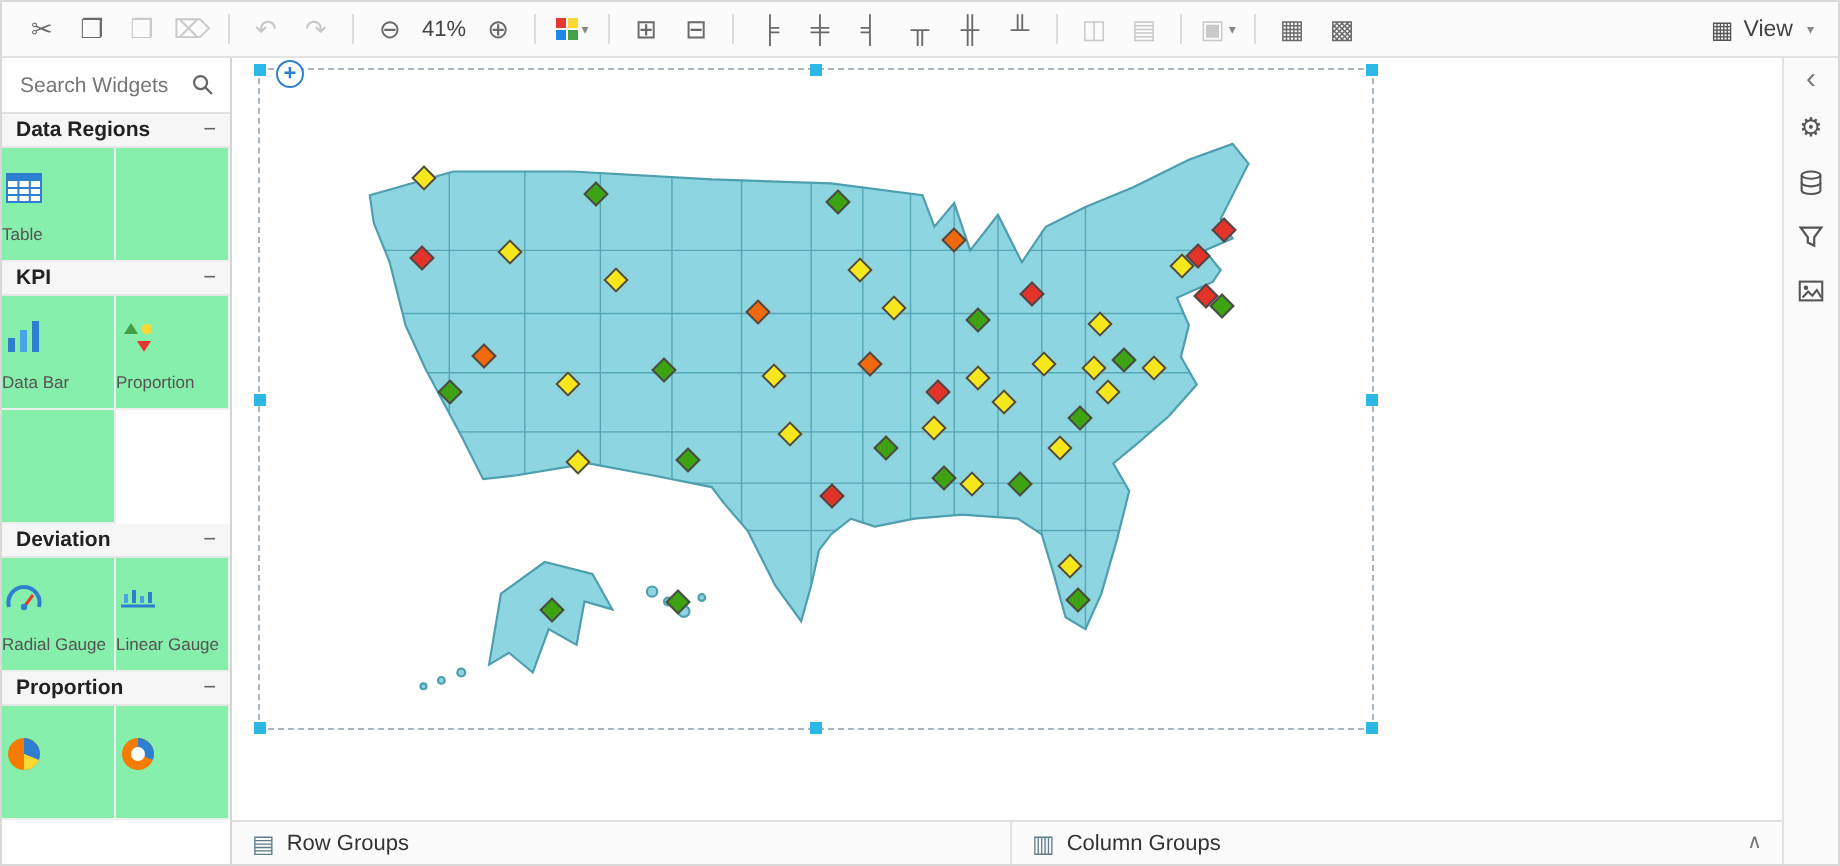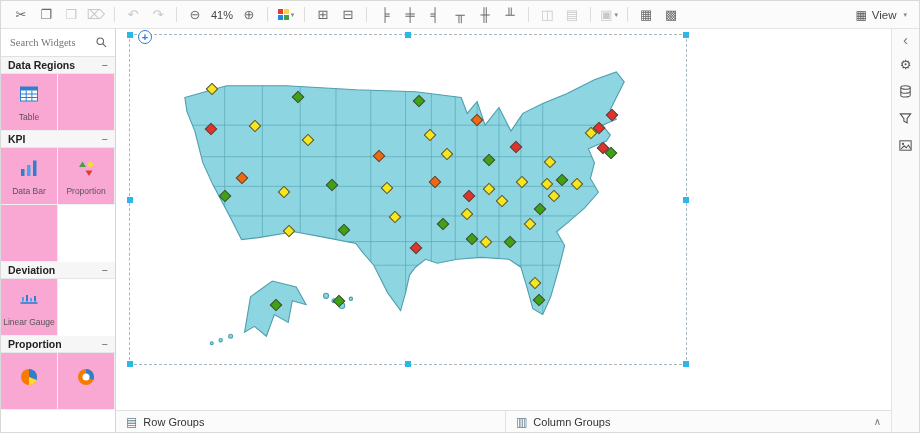--- a/index.html
+++ b/index.html
@@ -20,30 +20,30 @@
   .quad i{display:block;width:5px;height:5px}
   .view-group{margin-left:auto;display:flex;align-items:center;gap:5px;font-size:11.5px;
               color:#444;padding-right:4px;cursor:pointer}
   .view-group .vicon{font-size:12px;color:#555}
   
   .sidebar{position:absolute;top:28px;left:0;width:115px;bottom:0;background:#fff;
            border-right:1px solid #d5d5d5;overflow:hidden;box-sizing:border-box}
   .search-row{height:28px;border-bottom:1px solid #e0e0e0;display:flex;align-items:center;
               padding:0 7px;gap:4px;box-sizing:border-box}
   .search-row input{flex:1;min-width:0;border:none;outline:none;background:transparent;
-                    font-size:10.5px;color:#333;font-family:Liberation Serif, serif}
+                    font-size:10.5px;color:#333;font-family:Liberation Sans, sans-serif}
   .search-row .sicon{width:13px;height:13px;flex:none}
   .sec-header{height:17px;background:#f6f6f6;border-bottom:1px solid #e6e6e6;display:flex;
               align-items:center;justify-content:space-between;padding:0 7px;
               font-size:10.5px;font-weight:bold;color:#222;box-sizing:border-box}
   .sec-header .minus{color:#666;font-weight:normal;cursor:pointer;font-size:11px}
   .witems{display:flex;flex-wrap:wrap}
   .witem{width:57px;height:57px;box-sizing:border-box;border-right:1px solid #efefef;
-         border-bottom:1px solid #efefef;display:flex;flex-direction:column;align-items:center;
-         justify-content:center;gap:5px;cursor:pointer;background:#f9a8d4}
+         border-bottom:1px solid #efefef;display:flex;flex-direction:column;
+         justify-content:center;gap:5px;cursor:pointer;background:#86efac}
   .witem svg{width:22px;height:22px}
   .wlabel{font-size:8.5px;color:#555;line-height:1}
   
   .canvas{position:absolute;top:28px;left:115px;right:28px;bottom:22px;background:#fff}
   .selection{position:absolute;left:13px;top:5px;width:558px;height:331px;
              border:1px dashed #a9b6bf;box-sizing:border-box}
   .handle{position:absolute;width:6px;height:6px;background:var(--handle,#2cb8e6)}
   .h-tl{left:-3px;top:-3px}.h-tm{left:calc(50% - 3px);top:-3px}.h-tr{right:-3px;top:-3px}
   .h-ml{left:-3px;top:calc(50% - 3px)}.h-mr{right:-3px;top:calc(50% - 3px)}
   .h-bl{left:-3px;bottom:-3px}.h-bm{left:calc(50% - 3px);bottom:-3px}.h-br{right:-3px;bottom:-3px}
@@ -175,20 +175,28 @@
               </svg></span>
             <span class="wlabel">Proportion</span>
           </div>
           <div class="witem"></div>
         </div>
         <div class="sec-header">
           <span>Deviation</span>
           <span class="minus">−</span>
         </div>
         <div class="witems">
+          <div class="witem">
+            <span><svg viewBox="0 0 22 22">
+                <path d="M3.5 15.5 A 7.8 7.8 0 1 1 18.5 15.5" fill="none" stroke="#2f7fd0" stroke-width="2"></path>
+                <line x1="11" y1="15.5" x2="15.5" y2="9.5" stroke="#e53935" stroke-width="1.6"></line>
+                <circle cx="11" cy="15.5" r="1.6" fill="#2f7fd0"></circle>
+              </svg></span>
+            <span class="wlabel">Radial Gauge</span>
+          </div>
           <div class="witem">
             <span><svg viewBox="0 0 22 22">
                 <line x1="2.5" y1="15" x2="19.5" y2="15" stroke="#2f7fd0" stroke-width="1.6"></line>
                 <rect x="4" y="9" width="2" height="4.5" fill="#4aa3e8"></rect>
                 <rect x="8" y="7" width="2" height="6.5" fill="#2f7fd0"></rect>
                 <rect x="12" y="10" width="2" height="3.5" fill="#4aa3e8"></rect>
                 <rect x="16" y="8" width="2" height="5.5" fill="#2f7fd0"></rect>
               </svg></span>
             <span class="wlabel">Linear Gauge</span>
           </div>

